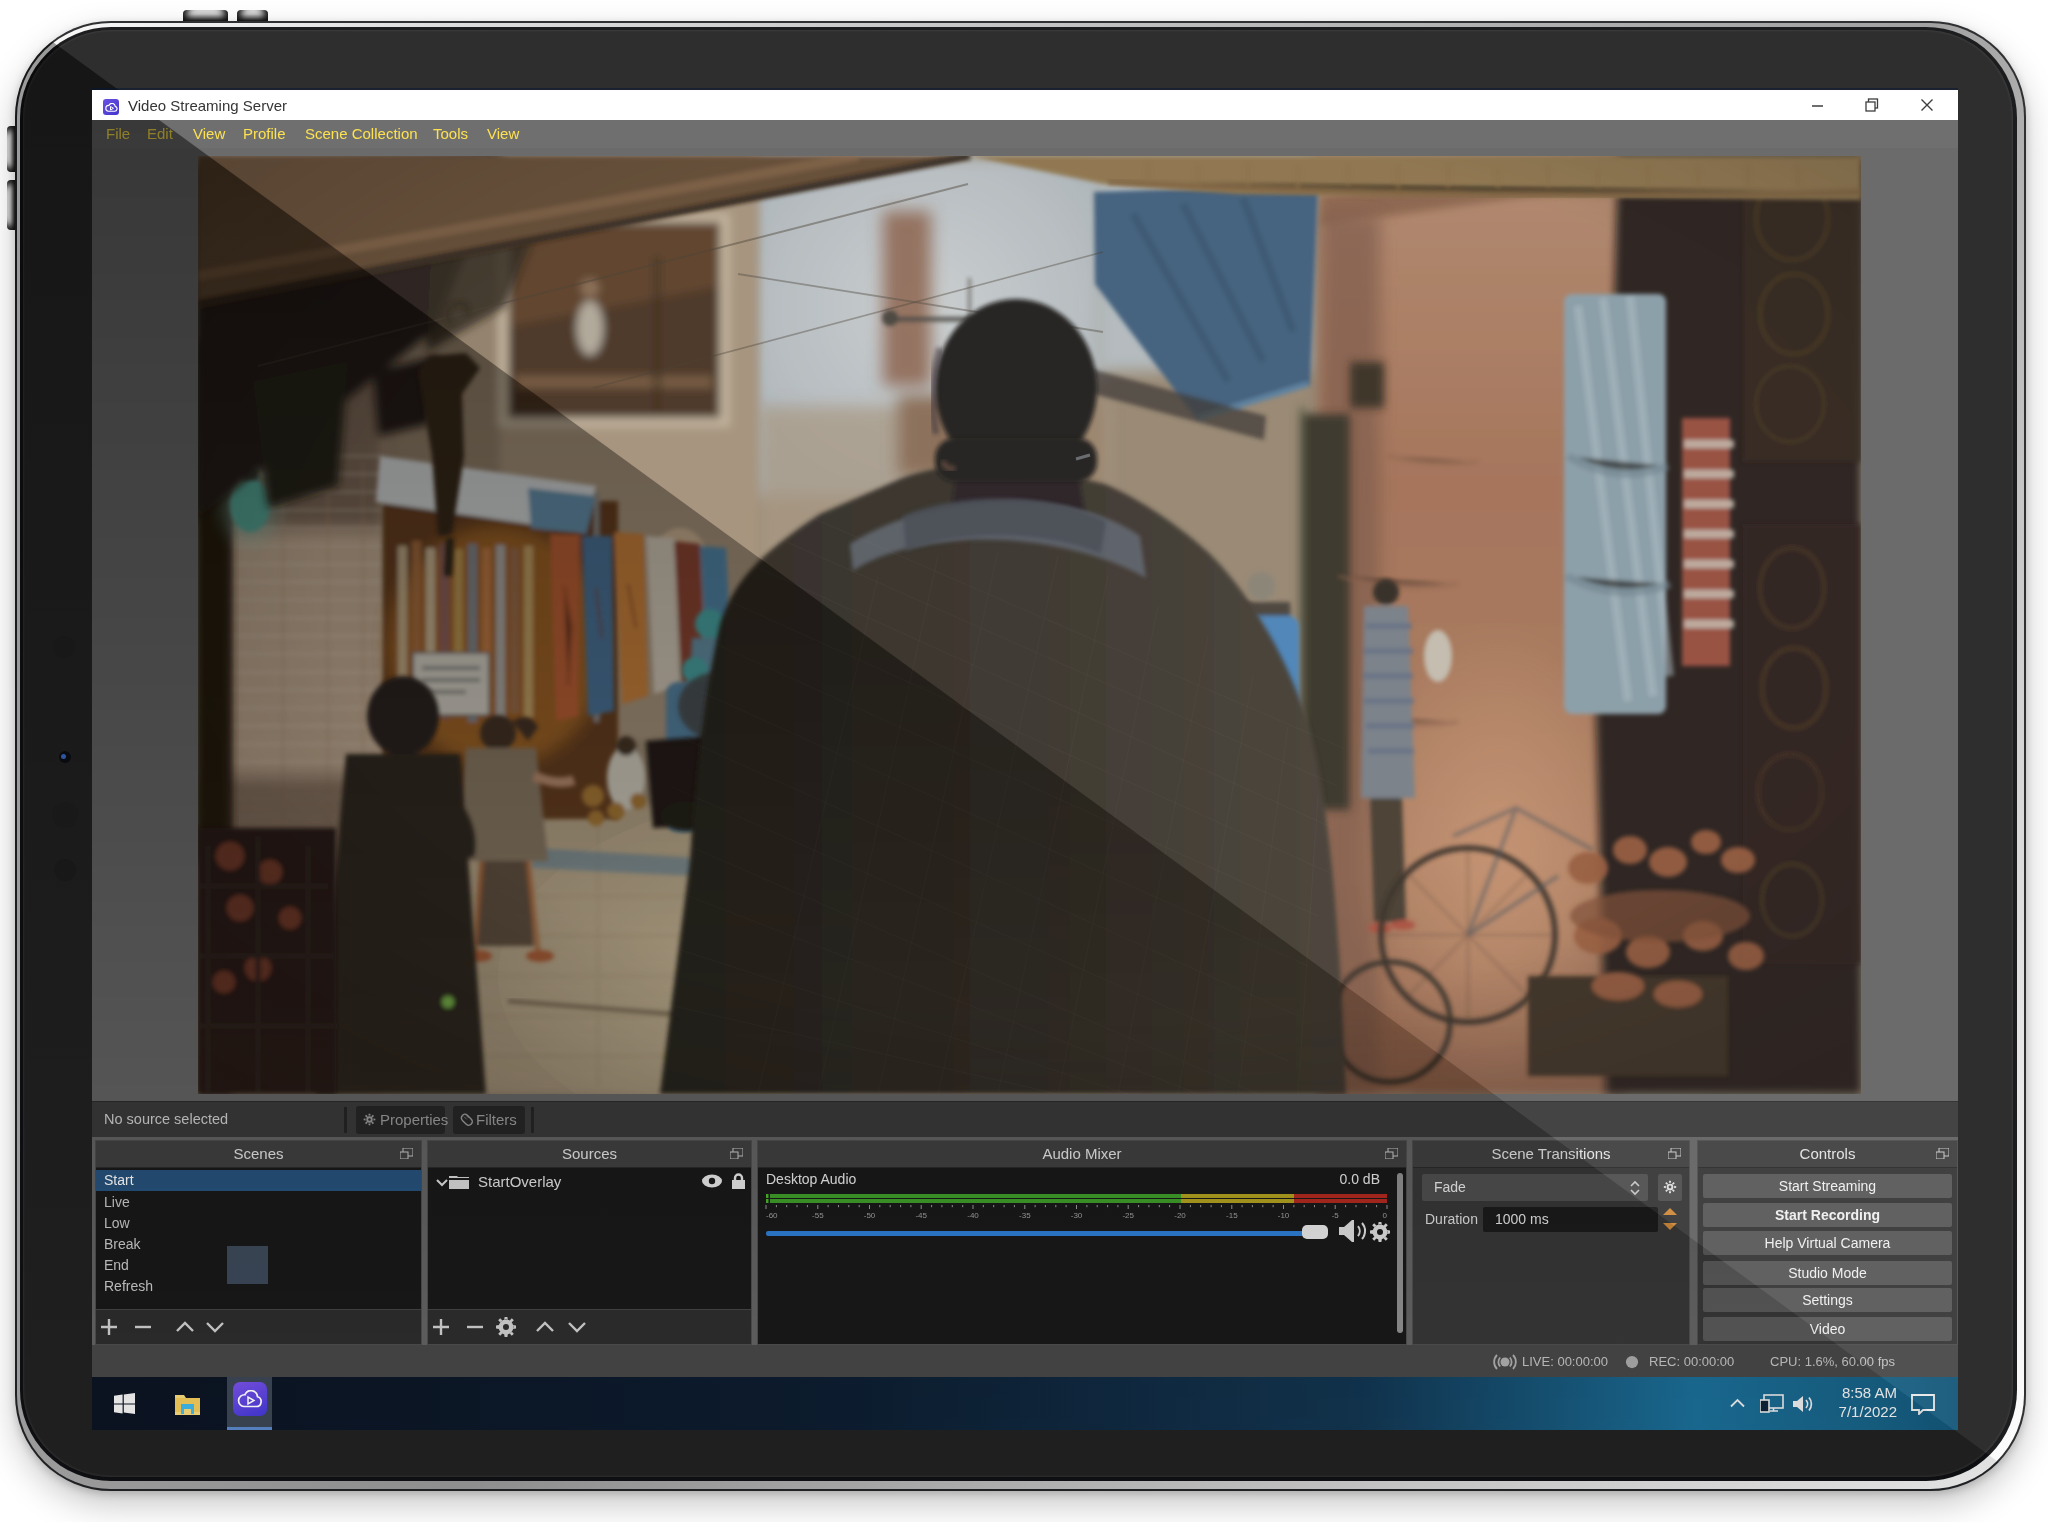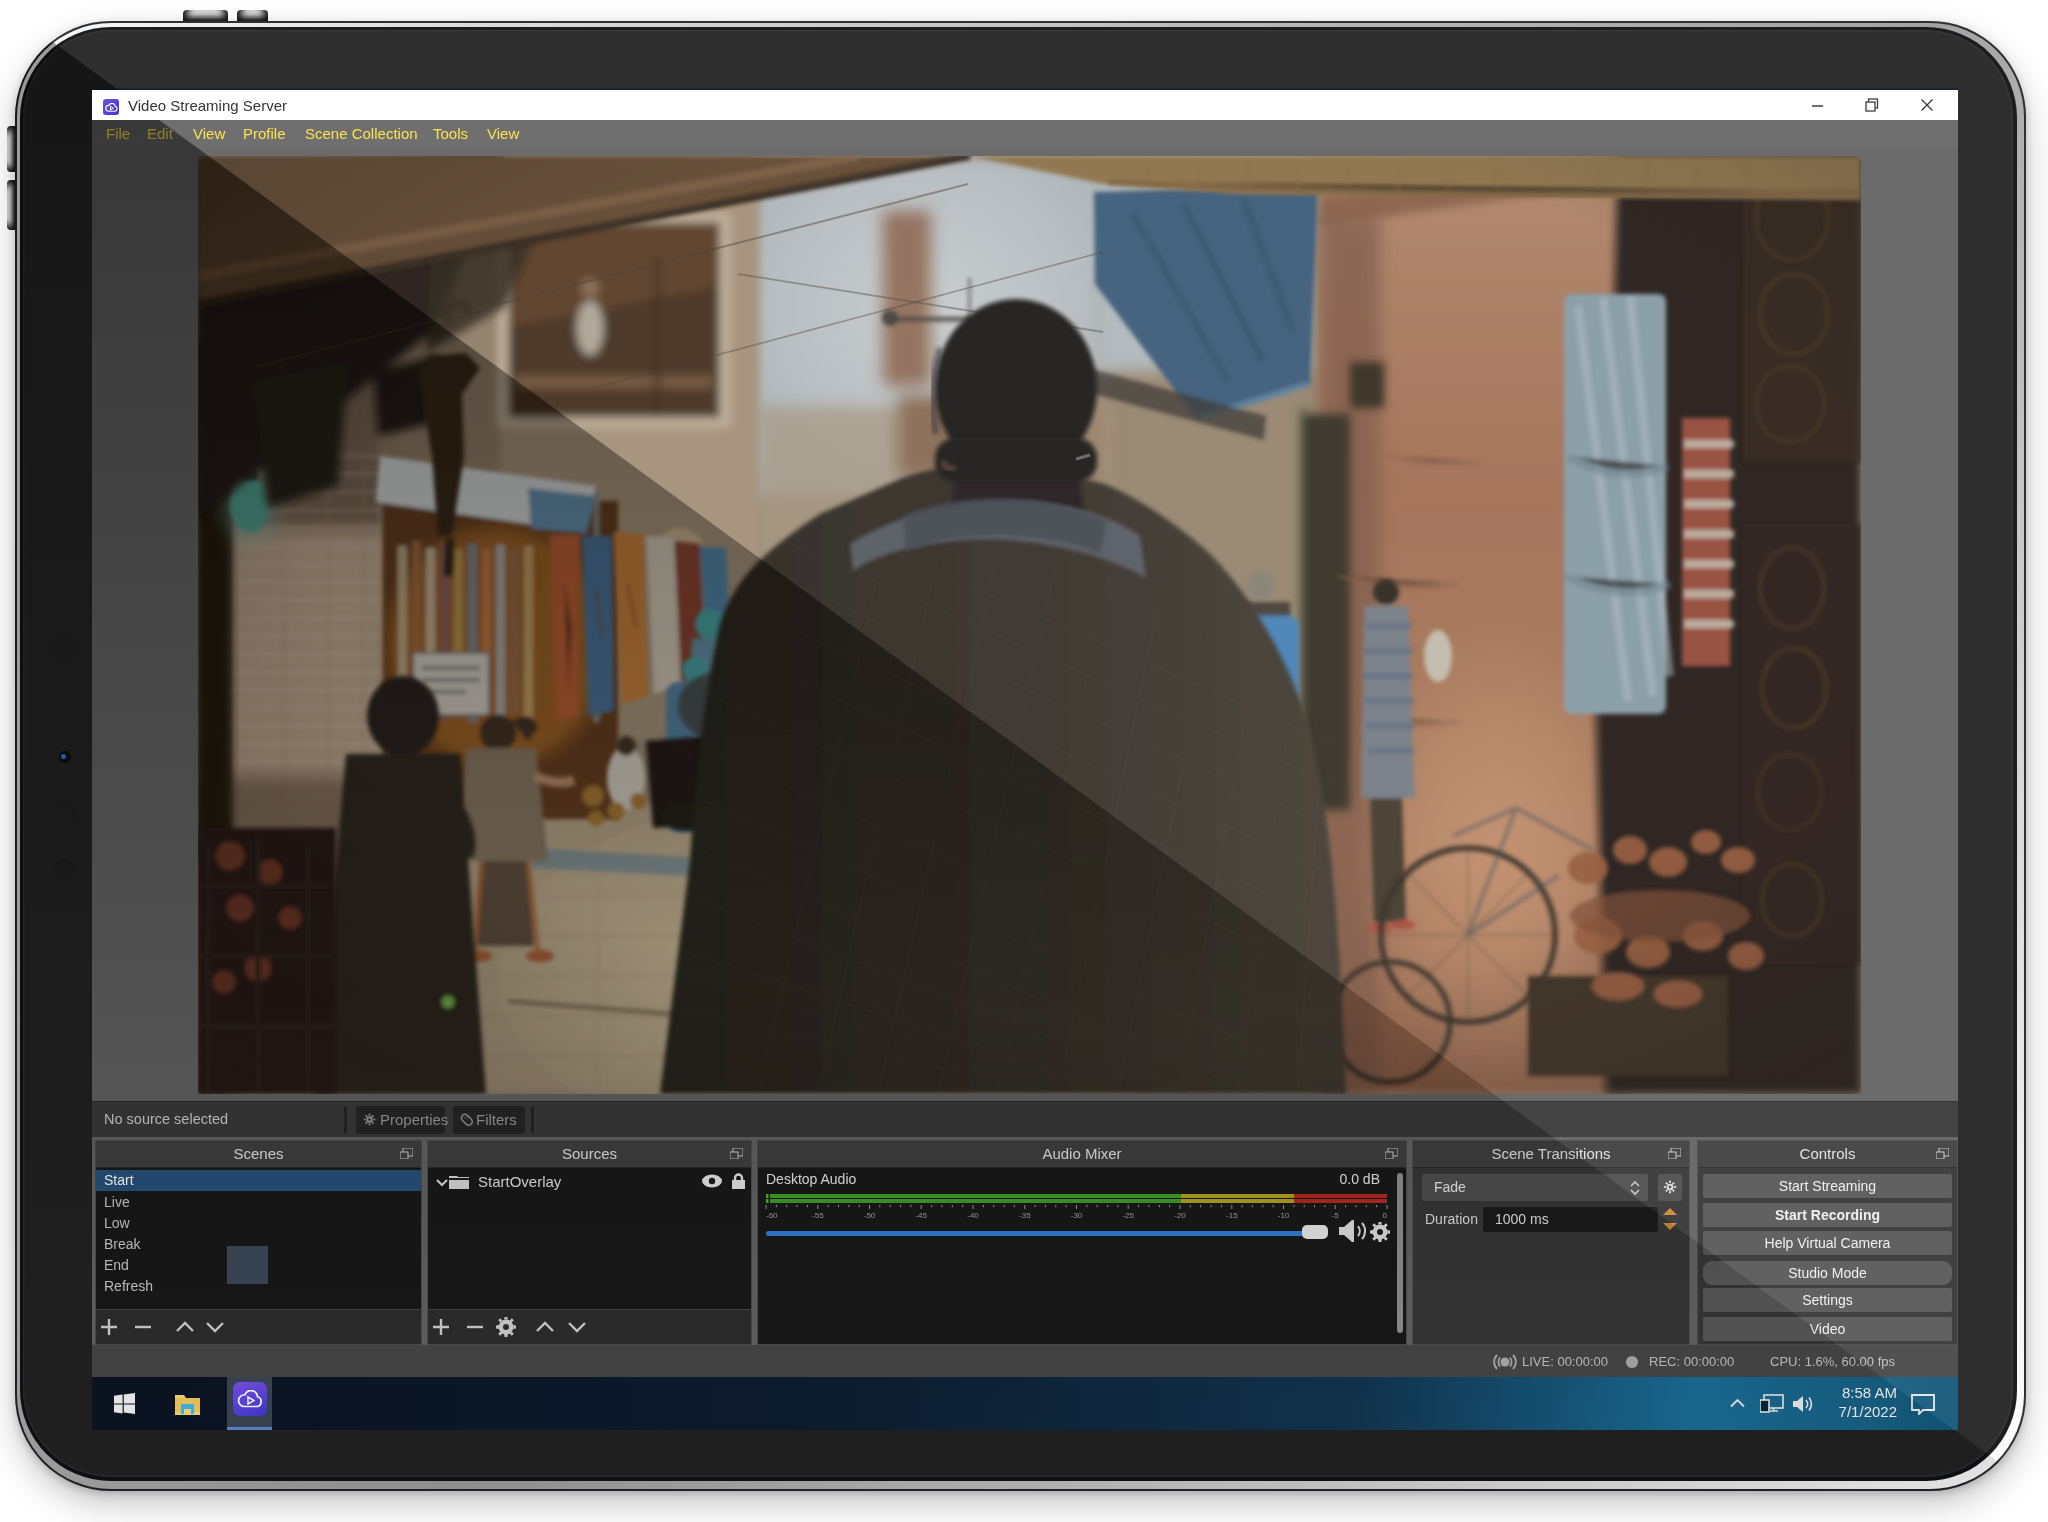--- a/index.html
+++ b/index.html
@@ -695,21 +695,21 @@
         <div class="panel" style="left:1605px; width:261px; background:#373737;">
           <div class="phead">Controls
             <svg class="float-ic" viewBox="0 0 13 11">
                 <rect x="3" y="0" width="10" height="8" fill="none" stroke="#c9c9c9"></rect>
                 <rect x="0" y="4" width="8" height="7" fill="#404040" stroke="#c9c9c9"></rect>
               </svg>
           </div>
           <div class="cbtn" style="top:33px;">Start Streaming</div>
           <div class="cbtn" style="top:62px;font-weight:bold;">Start Recording</div>
           <div class="cbtn" style="top:90px;">Help Virtual Camera</div>
-          <div class="cbtn" style="top:120px;border-radius:9px;">Studio Mode</div>
+          <div class="cbtn" style="top:120px;">Studio Mode</div>
           <div class="cbtn" style="top:147px;">Settings</div>
           <div class="cbtn" style="top:176px;">Video</div>
         </div>
       </div>
 
       <div id="statusrow">
         <svg width="34" height="20" viewBox="0 0 34 20" style="position:absolute;left:1396px;top:7px;">
             <circle cx="17" cy="10" r="4.5" fill="#adadad"></circle>
             <path d="M9 3a10 10 0 000 14M12.2 5.5a6.5 6.5 0 000 9M25 3a10 10 0 010 14M21.8 5.5a6.5 6.5 0 010 9" stroke="#adadad" stroke-width="1.8" fill="none"></path>
           </svg>

